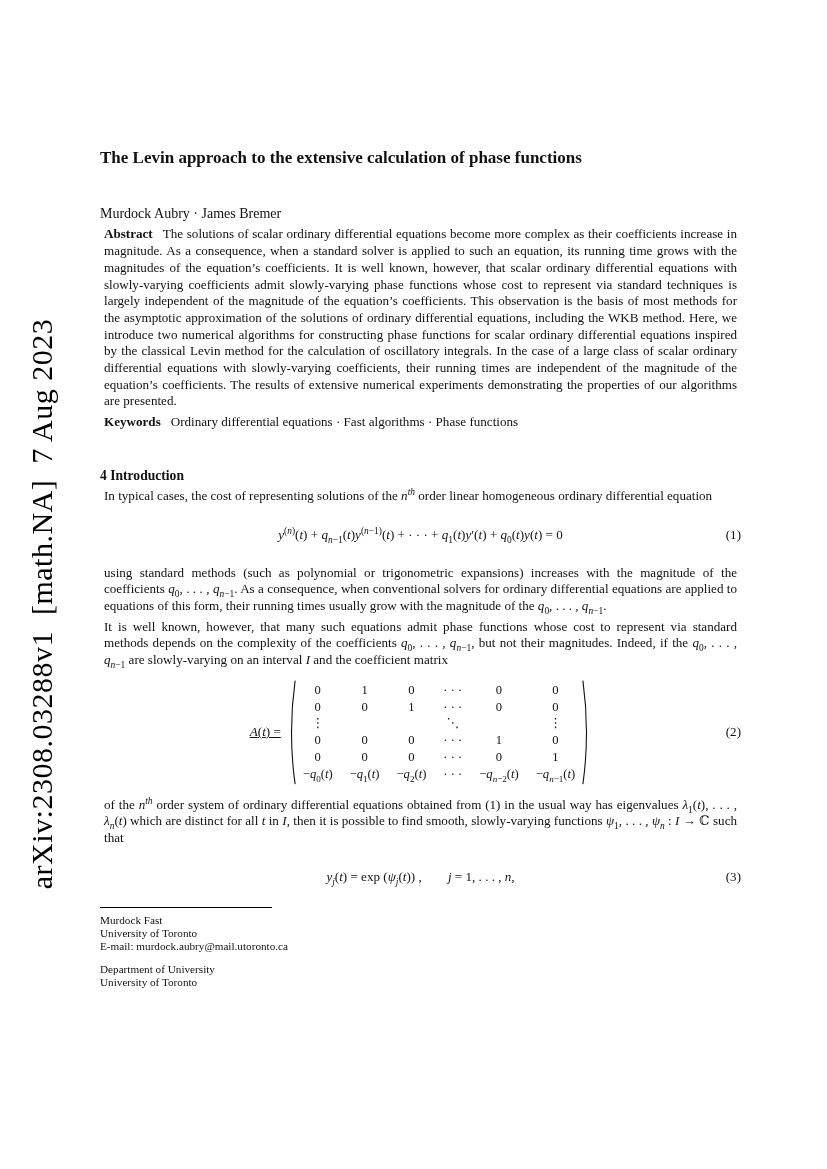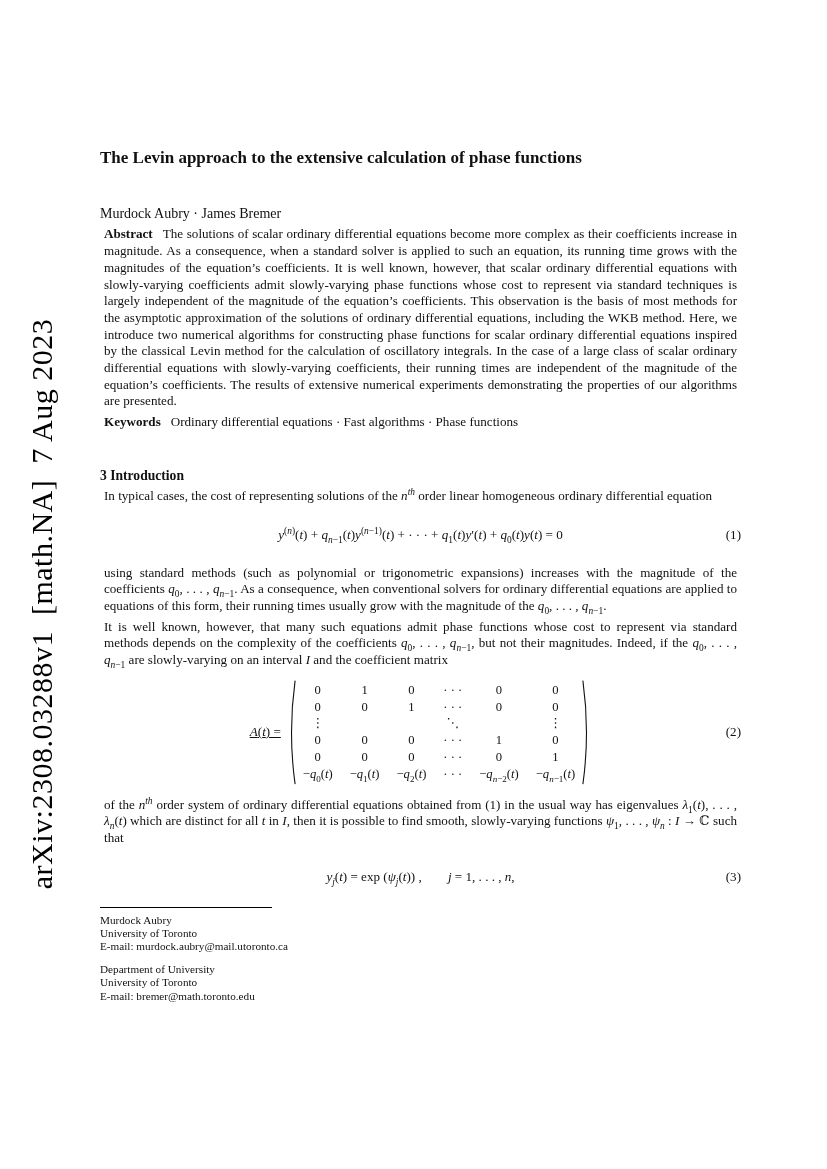--- a/index.html
+++ b/index.html
@@ -70,21 +70,21 @@
   <div class="content">
 
     <div class="title">The Levin approach to the extensive calculation of phase functions</div>
 
     <div class="authors">Murdock Aubry  ·  James Bremer</div>
 
     <p class="body-text abstract"><span class="b-label">Abstract</span><span>The solutions of scalar ordinary differential equations become more complex as their coefficients increase in magnitude. As a consequence, when a standard solver is applied to such an equation, its running time grows with the magnitudes of the equation’s coefficients. It is well known, however, that scalar ordinary differential equations with slowly-varying coefficients admit slowly-varying phase functions whose cost to represent via standard techniques is largely independent of the magnitude of the equation’s coefficients. This observation is the basis of most methods for the asymptotic approximation of the solutions of ordinary differential equations, including the WKB method. Here, we introduce two numerical algorithms for constructing phase functions for scalar ordinary differential equations inspired by the classical Levin method for the calculation of oscillatory integrals. In the case of a large class of scalar ordinary differential equations with slowly-varying coefficients, their running times are independent of the magnitude of the equation’s coefficients. The results of extensive numerical experiments demonstrating the properties of our algorithms are presented.</span></p>
 
     <p class="body-text keywords"><span class="b-label">Keywords</span><span>Ordinary differential equations · Fast algorithms · Phase functions</span></p>
 
-    <div class="section-heading">3 Introduction</div>
+    <div class="section-heading">4 Introduction</div>
 
     <p class="body-text para">In typical cases, the cost of representing solutions of the <i>n</i><sup><i>th</i></sup> order linear homogeneous ordinary differential equation</p>
 
     <div class="eq-row">
       <span class="eq-body"><i>y</i><sup>(<i>n</i>)</sup>(<i>t</i>) + <i>q</i><sub><i>n</i>−1</sub>(<i>t</i>)<i>y</i><sup>(<i>n</i>−1)</sup>(<i>t</i>) + · · · + <i>q</i><sub>1</sub>(<i>t</i>)<i>y</i>′(<i>t</i>) + <i>q</i><sub>0</sub>(<i>t</i>)<i>y</i>(<i>t</i>) = 0</span>
       <span class="eq-no">(1)</span>
     </div>
 
     <p class="body-text">using standard methods (such as polynomial or trigonometric expansions) increases with the magnitude of the coefficients <i>q</i><sub>0</sub>, . . . , <i>q</i><sub><i>n</i>−1</sub>. As a consequence, when conventional solvers for ordinary differential equations are applied to equations of this form, their running times usually grow with the magnitude of the <i>q</i><sub>0</sub>, . . . , <i>q</i><sub><i>n</i>−1</sub>.</p>
 
@@ -146,25 +146,24 @@
     <p class="body-text">of the <i>n</i><sup><i>th</i></sup> order system of ordinary differential equations obtained from (1) in the usual way has eigenvalues <i>λ</i><sub>1</sub>(<i>t</i>), . . . , <i>λ</i><sub><i>n</i></sub>(<i>t</i>) which are distinct for all <i>t</i> in <i>I</i>, then it is possible to find smooth, slowly-varying functions <i>ψ</i><sub>1</sub>, . . . , <i>ψ</i><sub><i>n</i></sub> : <i>I</i> → ℂ such that</p>
 
     <div class="eq-row">
       <span class="eq-body"><i>y</i><sub><i>j</i></sub>(<i>t</i>) = exp (<i>ψ</i><sub><i>j</i></sub>(<i>t</i>)) ,  <i>j</i> = 1, . . . , <i>n</i>,</span>
       <span class="eq-no">(3)</span>
     </div>
 
     <div class="footnote-rule"></div>
 
     <div class="footer-block">
-      <div class="footer-line">Murdock Aubry</div>
+      <div class="footer-line">Murdock Fast</div>
       <div class="footer-line">University of Toronto</div>
       <div class="footer-line">E-mail: murdock.aubry@mail.utoronto.ca</div>
     </div>
 
     <div class="footer-block">
       <div class="footer-line">Department of University</div>
       <div class="footer-line">University of Toronto</div>
-      <div class="footer-line">E-mail: bremer@math.toronto.edu</div>
     </div>
 
   </div>
 </div>
 
 </body></html>

